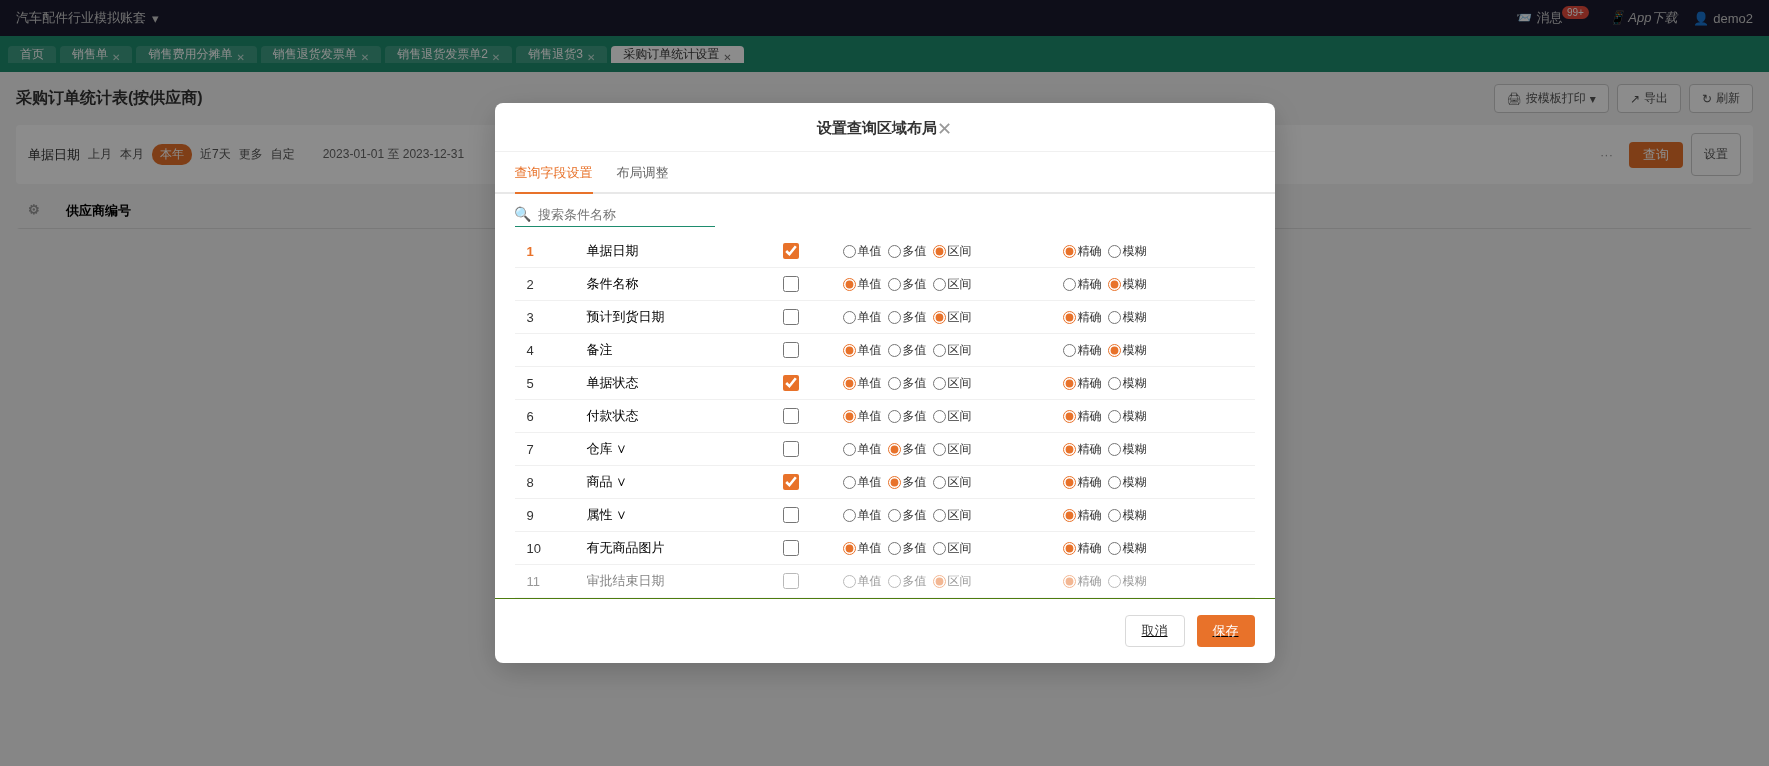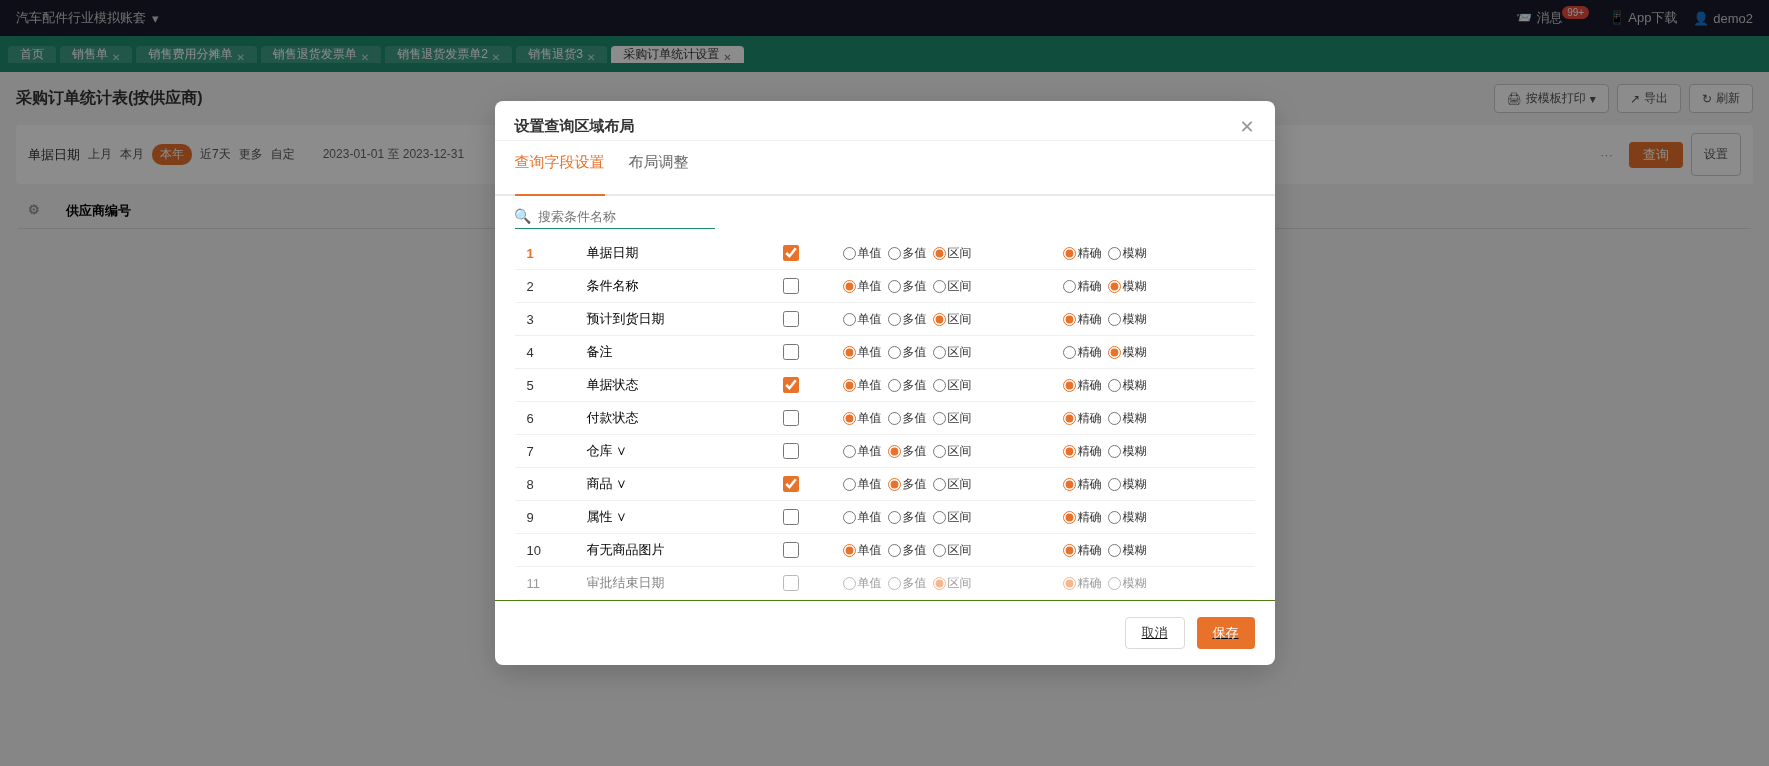--- a/index.html
+++ b/index.html
@@ -108,22 +108,22 @@
       border-radius: 8px;
       width: 780px;
       max-height: 680px;
       box-shadow: 0 8px 32px rgba(0,0,0,0.2);
       display: flex;
       flex-direction: column;
     }
     .dialog-header {
       display: flex;
       align-items: center;
-      justify-content: space-between;
-      padding: 16px 20px 4px;
+      justify-content: center;
+      padding: 16px 20px 13px;
       border-bottom: 1px solid #f0f0f0;
     }
     .dialog-title { font-size: 15px; font-weight: bold; color: #333; }
     .dialog-close {
       cursor: pointer; color: #999; font-size: 18px; line-height: 1;
       background: none; border: none;
     }
     .dialog-body { flex: 1; overflow: hidden; display: flex; flex-direction: column; padding: 0; }
     .dialog-footer {
       padding: 16px 20px;
@@ -135,22 +135,22 @@
     }
 
     
     .dialog-tabs {
       display: flex;
       padding: 12px 20px 0;
       border-bottom: 2px solid #e8e8e8;
       gap: 24px;
     }
     .dialog-tab {
-      padding-bottom: 22px;
-      font-size: 15px;
+      padding-bottom: 10px;
+      font-size: 13px;
       color: #666;
       cursor: pointer;
       border-bottom: 2px solid transparent;
       margin-bottom: -2px;
     }
     .dialog-tab.active { color: #e8722a; border-bottom: 2px solid #e8722a; font-weight: 500; }
 
     
     .dialog-search {
       padding: 12px 20px 8px;
@@ -225,21 +225,21 @@
 <div class="top-bar">
   <div class="top-bar-left">
     <span>汽车配件行业模拟账套</span>
     <span>▾</span>
   </div>
   <div class="top-bar-right">
     <span style="cursor:pointer;">
       📨 <span>消息</span>
       <span class="badge-red">99+</span>
     </span>
-    <span style="cursor:pointer;">
+    <span style="cursor:pointer;font-style:italic;">
       📱 <span>App下载</span>
     </span>
     <span style="cursor:pointer;">
       👤 <span>demo2</span>
     </span>
   </div>
 </div>
 
 <div class="tab-bar">
   <div class="tab-item">

